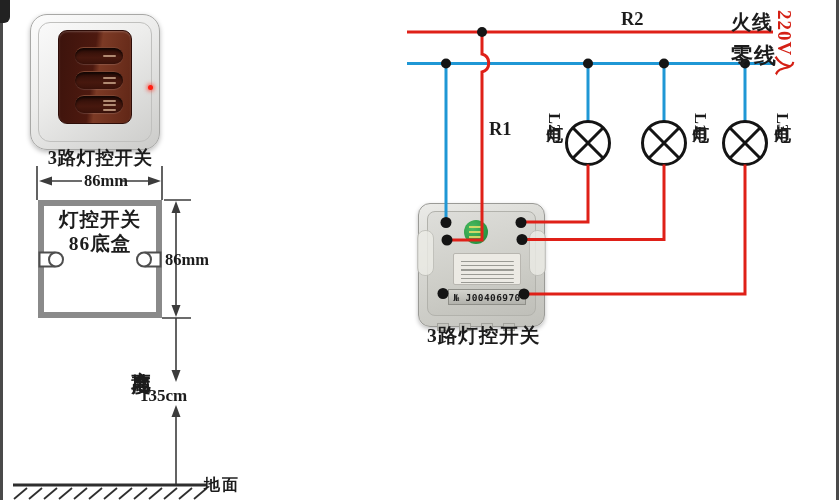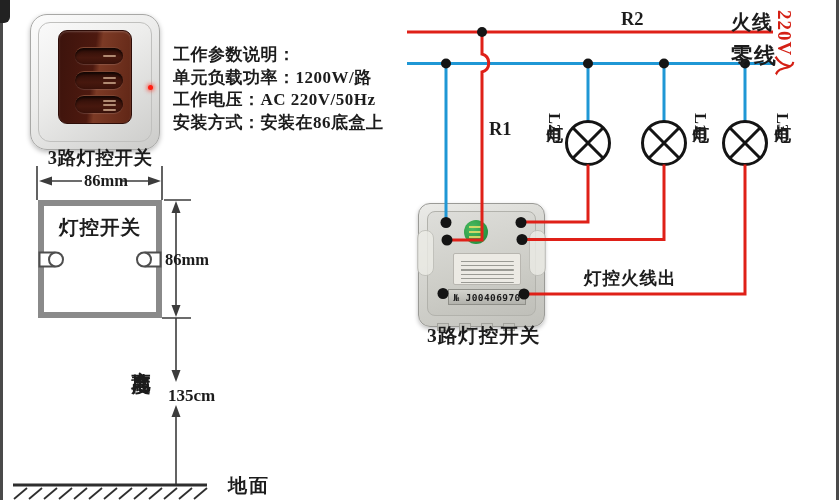--- a/index.html
+++ b/index.html
@@ -197,43 +197,37 @@
         <circle cx="521" cy="222.5" r="5.5"></circle>
         <circle cx="522" cy="239.5" r="5.5"></circle>
         <circle cx="443" cy="293.5" r="5.5"></circle>
         <circle cx="524" cy="294" r="5.5"></circle>
       </g>
     </g>
   </svg>
 
   <span class="lbl" style="left:40px;top:148px;width:120px;text-align:center;font-size:18.5px;letter-spacing:.5px;">3路灯控开关</span>
 
-  <div class="params">
-    <div>工作参数说明：</div>
-    <div>单元负载功率：1200W/路</div>
-    <div>工作电压：AC 220V/50Hz</div>
-    <div>安装方式：安装在86底盒上</div>
-  </div>
 
   <span class="lbl" style="left:84px;top:172px;font-size:16.5px;">86mm</span>
-  <div class="lbl" style="left:44px;top:216px;width:112px;text-align:center;font-size:19.5px;line-height:24px;letter-spacing:1px;">
+  <div class="lbl" style="left:44px;top:208px;width:112px;text-align:center;font-size:19.5px;line-height:24px;letter-spacing:1px;">
     <div>灯控开关</div>
+    <div>86底盒</div>
   </div>
   <span class="lbl" style="left:165px;top:251px;font-size:16.5px;">86mm</span>
   <span class="lbl v-label" style="left:130px;top:356px;font-size:19px;letter-spacing:1px;">离地高度</span>
-  <span class="lbl" style="left:168px;top:387px;font-size:17px;">135cm</span>
-  <span class="lbl" style="left:228px;top:476px;font-size:19px;letter-spacing:2px;">地面</span>
+  <span class="lbl" style="left:140px;top:387px;font-size:17px;">135cm</span>
+  <span class="lbl" style="left:204px;top:476px;font-size:16px;letter-spacing:2px;">地面</span>
 
   <span class="lbl" style="left:621px;top:9px;font-size:18.5px;">R2</span>
   <span class="lbl" style="left:731px;top:11px;font-size:20px;letter-spacing:1px;">火线</span>
   <span class="lbl" style="left:731px;top:44px;font-size:22px;letter-spacing:1px;">零线</span>
   <div style="position:absolute;left:775px;top:10px;width:22px;height:80px;z-index:3;">
     <span style="position:absolute;left:22px;top:0;transform:rotate(90deg);transform-origin:0 0;white-space:nowrap;font-weight:700;font-size:19px;color:#d42015;letter-spacing:1px;">220V入</span>
   </div>
   <span class="lbl" style="left:489px;top:119px;font-size:18.5px;">R1</span>
 
   <span class="lbl v-label" style="left:545px;top:113px;font-size:16.5px;">电灯L2</span>
   <span class="lbl v-label" style="left:691px;top:113px;font-size:16.5px;">电灯L1</span>
   <span class="lbl v-label" style="left:773px;top:113px;font-size:16.5px;">电灯L3</span>
 
-  <span class="lbl" style="left:584px;top:269px;font-size:17.5px;letter-spacing:1px;">灯控火线出</span>
   <span class="lbl" style="left:427px;top:325px;font-size:19.5px;letter-spacing:1px;">3路灯控开关</span>
 </div>
 
 </body></html>

